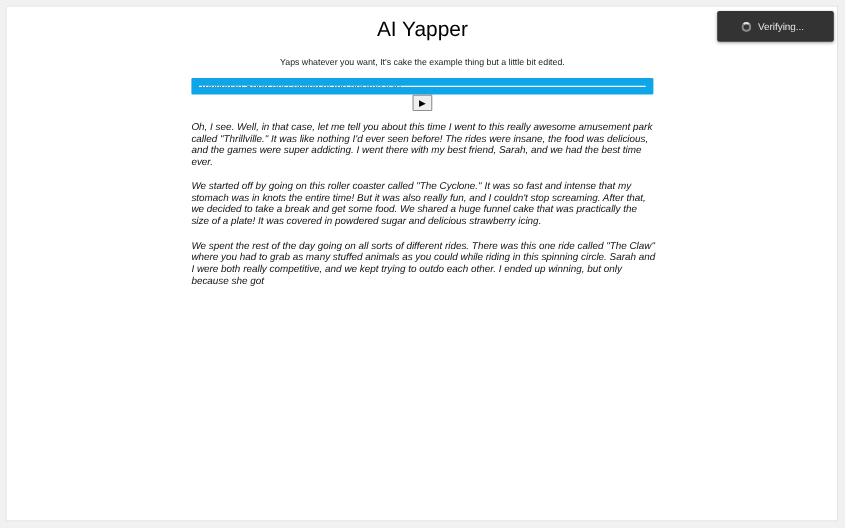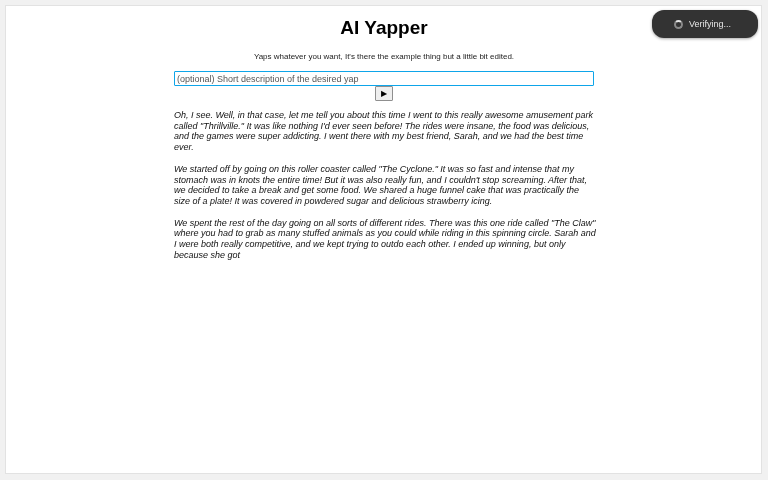--- a/index.html
+++ b/index.html
@@ -21,21 +21,21 @@
       border: 1px solid #e2e2e2;
       box-sizing: border-box;
     }
     .title {
       position: absolute;
       left: 0;
       top: 16px;
       width: 768px;
       text-align: center;
       font-size: 19px;
-      font-weight: bold;
+      font-weight: normal;
       color: #000;
       margin: 0;
       line-height: 24px;
     }
     .subtitle {
       position: absolute;
       left: 0;
       top: 51px;
       width: 768px;
       text-align: center;
@@ -43,21 +43,21 @@
       color: #222;
       line-height: 12px;
     }
     .prompt-input {
       position: absolute;
       left: 174px;
       top: 71px;
       width: 420px;
       height: 15px;
       box-sizing: border-box;
-      border: 1px solid #0ea5e9;
+      border: 7px solid #0ea5e9;
       border-radius: 1px;
       padding: 0 2px;
       font-family: "Liberation Sans", sans-serif;
       font-size: 9px;
       color: #333;
       background: #fff;
       outline: none;
     }
     .prompt-input::placeholder {
       color: #555;
@@ -92,21 +92,21 @@
     .output p {
       margin: 0 0 11px 0;
     }
     .toast {
       position: absolute;
       left: 652px;
       top: 10px;
       width: 106px;
       height: 28px;
       background: #333333;
-      border-radius: 12px;
+      border-radius: 2px;
       box-shadow: 0 1px 3px rgba(0,0,0,0.35);
       display: flex;
       align-items: center;
       box-sizing: border-box;
       padding-left: 22px;
     }
     .spinner {
       width: 9px;
       height: 9px;
       border: 2px solid #8a8a8a;
@@ -120,21 +120,21 @@
       color: #e6e6e6;
       line-height: 12px;
     }
   </style>
 </head>
 <body>
 
 <div class="page"></div>
 
 <h1 class="title">AI Yapper</h1>
-<div class="subtitle">Yaps whatever you want, It's there the example thing but a little bit edited.</div>
+<div class="subtitle">Yaps whatever you want, It's cake the example thing but a little bit edited.</div>
 
 <input class="prompt-input" type="text" placeholder="(optional) Short description of the desired yap" style="">
 
 <button class="go-button">
   <span>▶</span>
 </button>
 
 <div class="output">
   <p>Oh, I see. Well, in that case, let me tell you about this time I went to this really awesome amusement park called "Thrillville." It was like nothing I'd ever seen before! The rides were insane, the food was delicious, and the games were super addicting. I went there with my best friend, Sarah, and we had the best time ever.</p>
   <p>We started off by going on this roller coaster called "The Cyclone." It was so fast and intense that my stomach was in knots the entire time! But it was also really fun, and I couldn't stop screaming. After that, we decided to take a break and get some food. We shared a huge funnel cake that was practically the size of a plate! It was covered in powdered sugar and delicious strawberry icing.</p>

